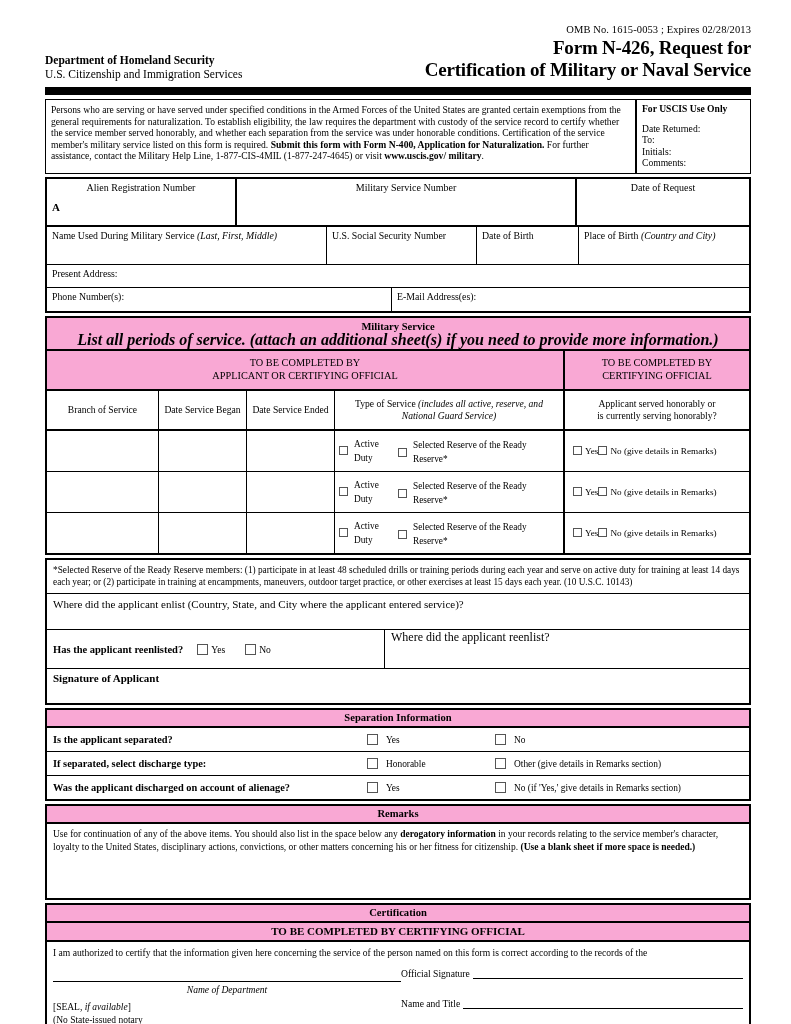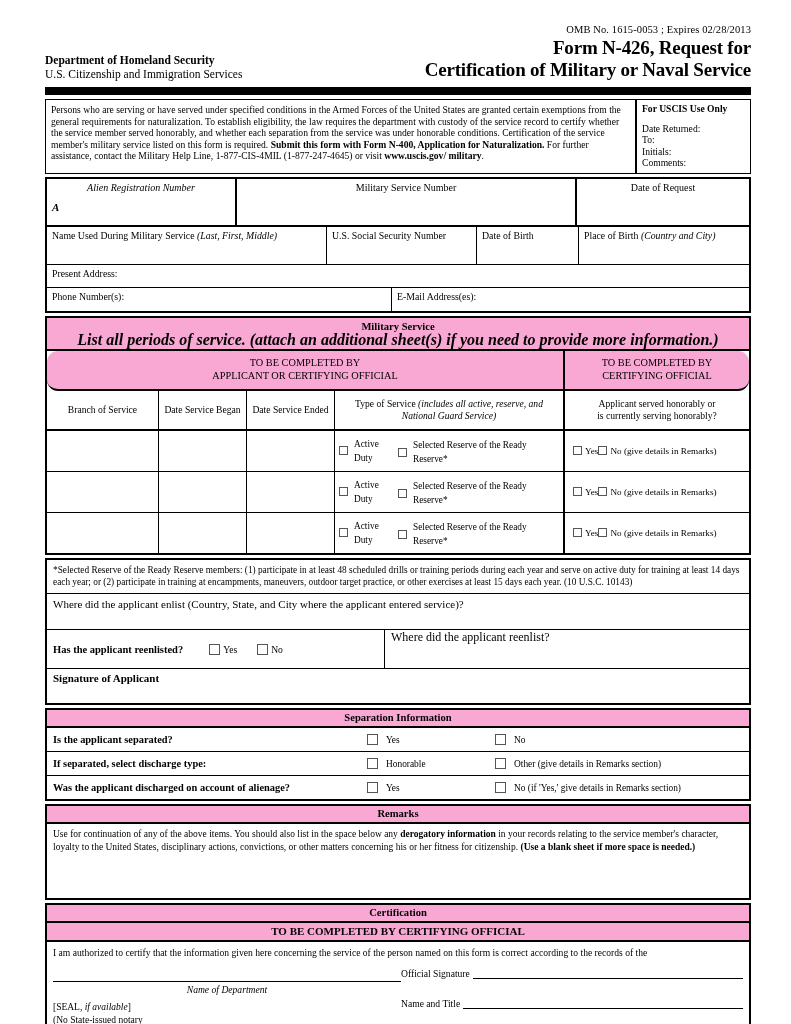--- a/index.html
+++ b/index.html
@@ -93,21 +93,21 @@
   .row { display: flex; }
   .cell {
     box-sizing: border-box;
     padding: 3px 5px;
     font-size: 9.8px;
     line-height: 12px;
   }
   .it { font-style: italic; }
 
   .aregrow { border: 2px solid #000; border-bottom-width: 2px; }
-  .areg-c1 { width: 190px; flex: 0 0 190px; border-right: 2px solid #000; height: 46px; font-style: italic; }
+  .areg-c1 { width: 190px; flex: 0 0 190px; border-right: 2px solid #000; height: 46px; }
   .areg-c2 { flex: 1 1 auto; border-right: 2px solid #000; height: 46px; }
   .areg-c3 { width: 172px; flex: 0 0 172px; height: 33px; }
   .areg-c1 .lbl, .areg-c2 .lbl, .areg-c3 .lbl { text-align: center; font-size: 10px; }
   .areg-c1 .aval { font-weight: bold; font-size: 11px; padding-top: 7px; }
 
   .namerow { border-left: 2px solid #000; border-right: 2px solid #000; border-bottom: 1px solid #000; align-items: center; }
   .nm-c1 { width: 280px; flex: 0 0 280px; border-right: 1px solid #000; height: 37px; }
   .nm-c2 { width: 150px; flex: 0 0 150px; border-right: 1px solid #000; height: 37px; }
   .nm-c3 { width: 102px; flex: 0 0 102px; border-right: 1px solid #000; height: 37px; }
   .nm-c4 { flex: 1 1 auto; height: 37px; }
@@ -121,21 +121,21 @@
   .ms-wrap { margin-top: 3px; border: 2px solid #000; }
   .gray { background: #f9a8d4; }
   .ms-title {
     text-align: center;
     padding: 2px 0 3px 0;
     border-bottom: 2px solid #000;
   }
   .ms-title .t1 { font-weight: bold; font-size: 10.6px; line-height: 13px; }
   .ms-title .t2 { font-weight: bold; font-style: italic; font-size: 16px; line-height: 13px; }
 
-  .ms-sub { border-bottom: 2px solid #000; border-radius: 11px; }
+  .ms-sub { border-bottom: 2px solid #000; }
   .ms-sub-l { flex: 1 1 auto; border-right: 2px solid #000; text-align: center; padding: 5px 0 6px; font-size: 10.3px; line-height: 13.5px; }
   .ms-sub-r { width: 184px; flex: 0 0 184px; text-align: center; padding: 5px 0 6px; font-size: 10.3px; line-height: 13.5px; }
 
   .ms-head { border-bottom: 2px solid #000; }
   .ms-h { box-sizing: border-box; font-size: 9.6px; line-height: 11.5px; text-align: center; padding: 6px 3px; display: flex; align-items: center; justify-content: center; }
   .c-branch { width: 112px; flex: 0 0 112px; border-right: 1px solid #000; }
   .c-began  { width: 88px;  flex: 0 0 88px;  border-right: 1px solid #000; }
   .c-ended  { width: 88px;  flex: 0 0 88px;  border-right: 1px solid #000; }
   .c-type   { flex: 1 1 auto; border-right: 2px solid #000; }
   .c-hon    { width: 184px; flex: 0 0 184px; }
@@ -172,21 +172,21 @@
   }
   .enlist {
     border-left: 2px solid #000; border-right: 2px solid #000; border-bottom: 1px solid #000;
     padding: 4px 6px;
     height: 36px;
     box-sizing: border-box;
     font-size: 11px;
   }
   .reen { border-left: 2px solid #000; border-right: 2px solid #000; border-bottom: 1px solid #000; }
   .reen-l { width: 338px; flex: 0 0 338px; border-right: 1px solid #000; height: 38px; box-sizing: border-box; display: flex; align-items: center; padding: 0 6px; font-size: 10.5px; font-weight: bold; }
-  .reen-l .q { margin-right: 26px; }
+  .reen-l .q { margin-right: 14px; }
   .reen-l .cbx { display: flex; align-items: center; font-weight: normal; font-size: 9.6px; }
   .reen-l .cbx .cb { width: 11px; height: 11px; margin-right: 3px; }
   .reen-l .cbx.no { margin-left: 20px; }
   .reen-r { flex: 1 1 auto; height: 38px; box-sizing: border-box; display: flex; align-items: flex-start; padding: 0 6px; font-size: 12px; }
   .sig {
     border-left: 2px solid #000; border-right: 2px solid #000; border-bottom: 2px solid #000;
     height: 36px; box-sizing: border-box;
     padding: 3px 6px;
     font-weight: bold; font-size: 11px;
   }

